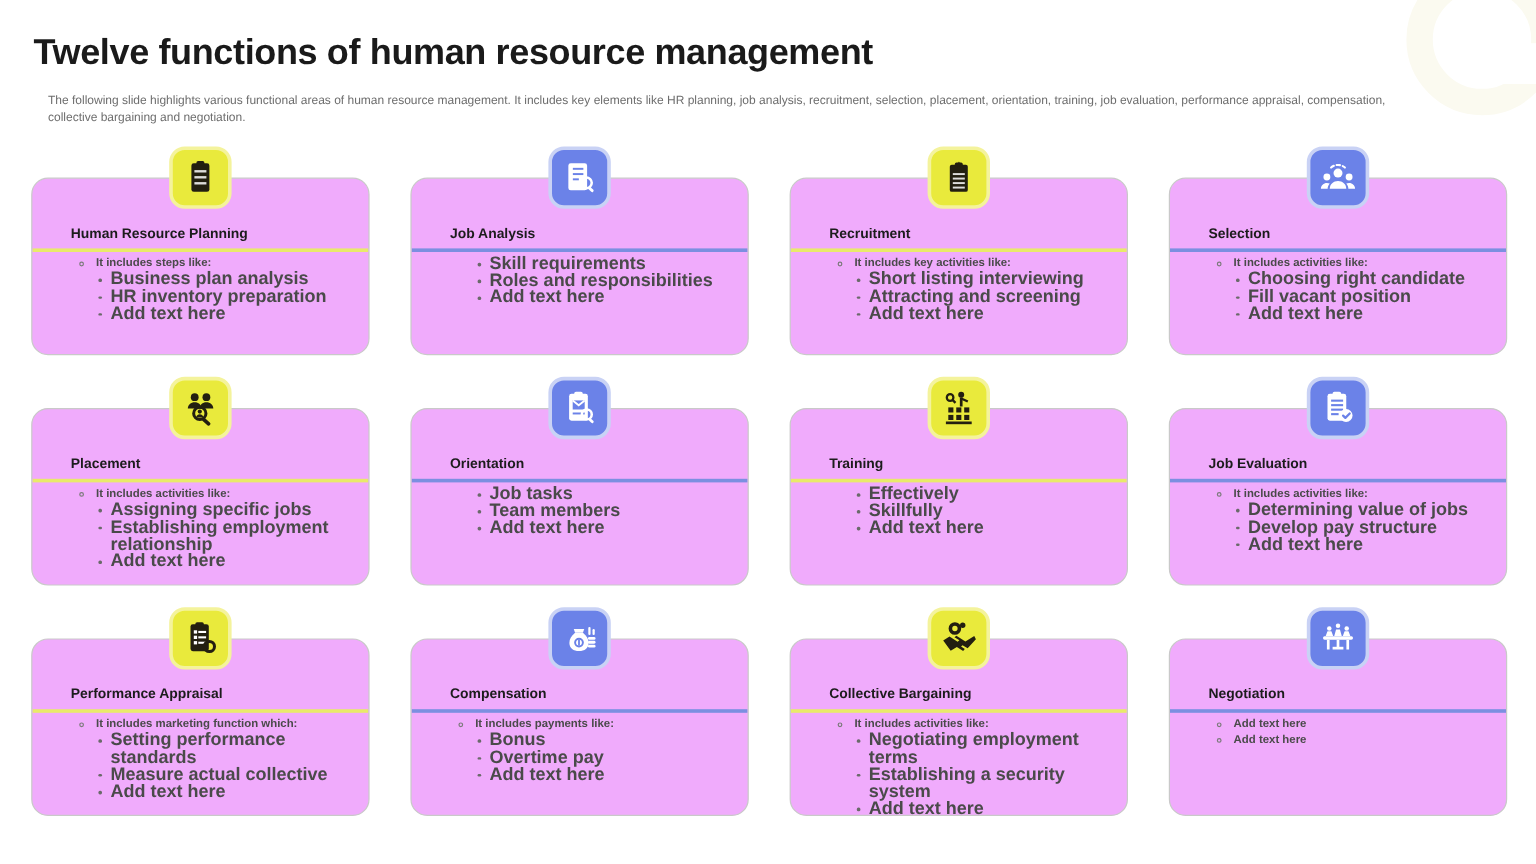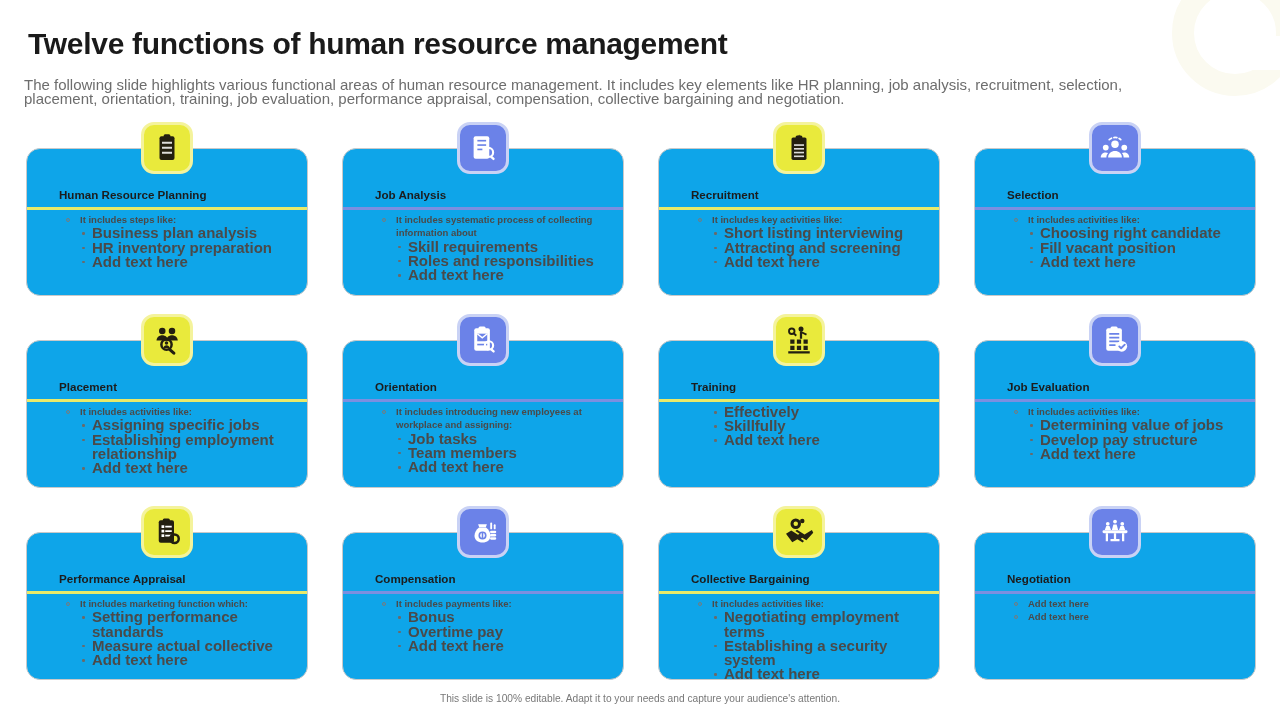--- a/index.html
+++ b/index.html
@@ -52,24 +52,24 @@
     top: 27px;
     font-size: 30px;
     font-weight: bold;
     color: #1a1a1a;
     letter-spacing: -0.3px;
     white-space: nowrap;
   }
 
   .page-subtitle {
     position: absolute;
-    left: 24px;
+    left: 40px;
     top: 78px;
     width: 1150px;
-    font-size: 15px;
+    font-size: 10px;
     line-height: 14px;
     color: #6d6d6d;
   }
 
   .grid {
     position: absolute;
     left: 0;
     top: 122px;
     width: 1280px;
   }
@@ -114,21 +114,21 @@
   .badge svg { display: block; }
 
   .card {
     position: absolute;
     top: 26px;
     left: 0;
     width: 282px;
     height: 148px;
     border: 1px solid #c9c9c9;
     border-radius: 14px;
-    background: #0ea5e9;
+    background: #f0abfc;
     box-sizing: border-box;
     overflow: hidden;
   }
 
   .card-title {
     position: absolute;
     left: 32px;
     top: 39px;
     font-size: 11.6px;
     font-weight: bold;
@@ -235,21 +235,20 @@
               <rect x="8" y="11" width="8" height="1.6" fill="#fff" opacity=".85"></rect>
               <rect x="8" y="15" width="8" height="1.6" fill="#fff" opacity=".85"></rect>
             </svg>
           </div>
         </div>
         <div class="card-wrap c1">
           <div class="card">
             <div class="card-title">Job Analysis</div>
             <div class="divider blue"></div>
             <div class="bullets">
-              <div class="b-main">It includes systematic process of collecting information about</div>
               <div class="b-sub">Skill requirements</div>
               <div class="b-sub">Roles and responsibilities</div>
               <div class="b-sub">Add text here</div>
             </div>
           </div>
           <div class="badge blue">
             <svg width="30" height="30" viewBox="0 0 24 24" fill="#ffffff">
               <rect x="4.5" y="2.5" width="12.5" height="18" rx="1.6"></rect>
               <rect x="7.5" y="5.5" width="7" height="1.3" fill="#6b82e8"></rect>
               <rect x="7.5" y="9" width="7" height="1.3" fill="#6b82e8"></rect>
@@ -329,21 +328,20 @@
               <path d="M9.2 18.4c0-1.4 1.1-2.3 2.4-2.3s2.4.9 2.4 2.3z"></path>
               <rect x="14.4" y="18.2" width="6.4" height="2.4" rx="1.2" transform="rotate(42 14.4 18.2)"></rect>
             </svg>
           </div>
         </div>
         <div class="card-wrap c1">
           <div class="card">
             <div class="card-title">Orientation</div>
             <div class="divider blue"></div>
             <div class="bullets">
-              <div class="b-main">It includes introducing new employees at workplace and assigning:</div>
               <div class="b-sub">Job tasks</div>
               <div class="b-sub">Team members</div>
               <div class="b-sub">Add text here</div>
             </div>
           </div>
           <div class="badge blue">
             <svg width="30" height="30" viewBox="0 0 24 24" fill="#ffffff">
               <rect x="5" y="2.5" width="12.5" height="18" rx="1.6"></rect>
               <rect x="8.4" y="1.2" width="5.7" height="2.8" rx="1.2"></rect>
               <rect x="7.4" y="7" width="8" height="6" fill="#6b82e8"></rect>
@@ -498,14 +496,13 @@
               <rect x="4.6" y="13" width="1.8" height="6.4"></rect>
               <rect x="17.6" y="13" width="1.8" height="6.4"></rect>
               <rect x="11.1" y="13" width="1.8" height="5"></rect>
               <rect x="8.4" y="17.6" width="7.2" height="1.8"></rect>
             </svg>
           </div>
         </div>
       </div>
     </div>
 
-  <div class="footer-note">This slide is 100% editable. Adapt it to your needs and capture your audience's attention.</div>
 </div>
 
 </body></html>

